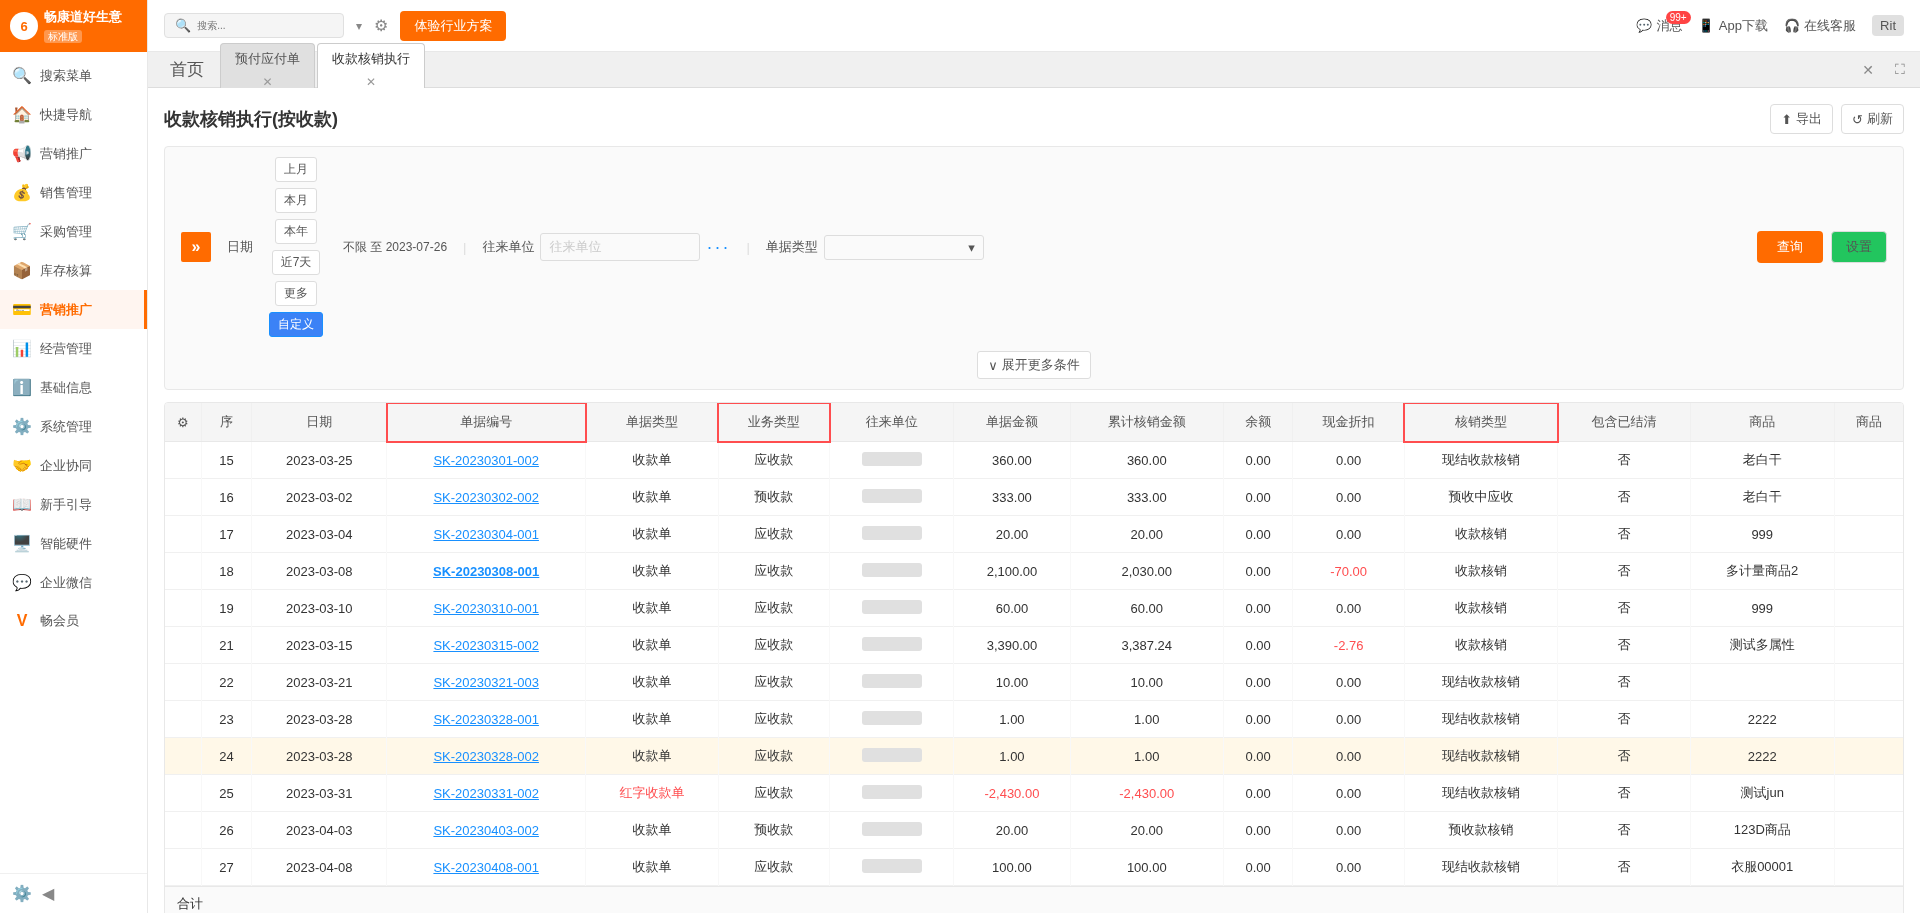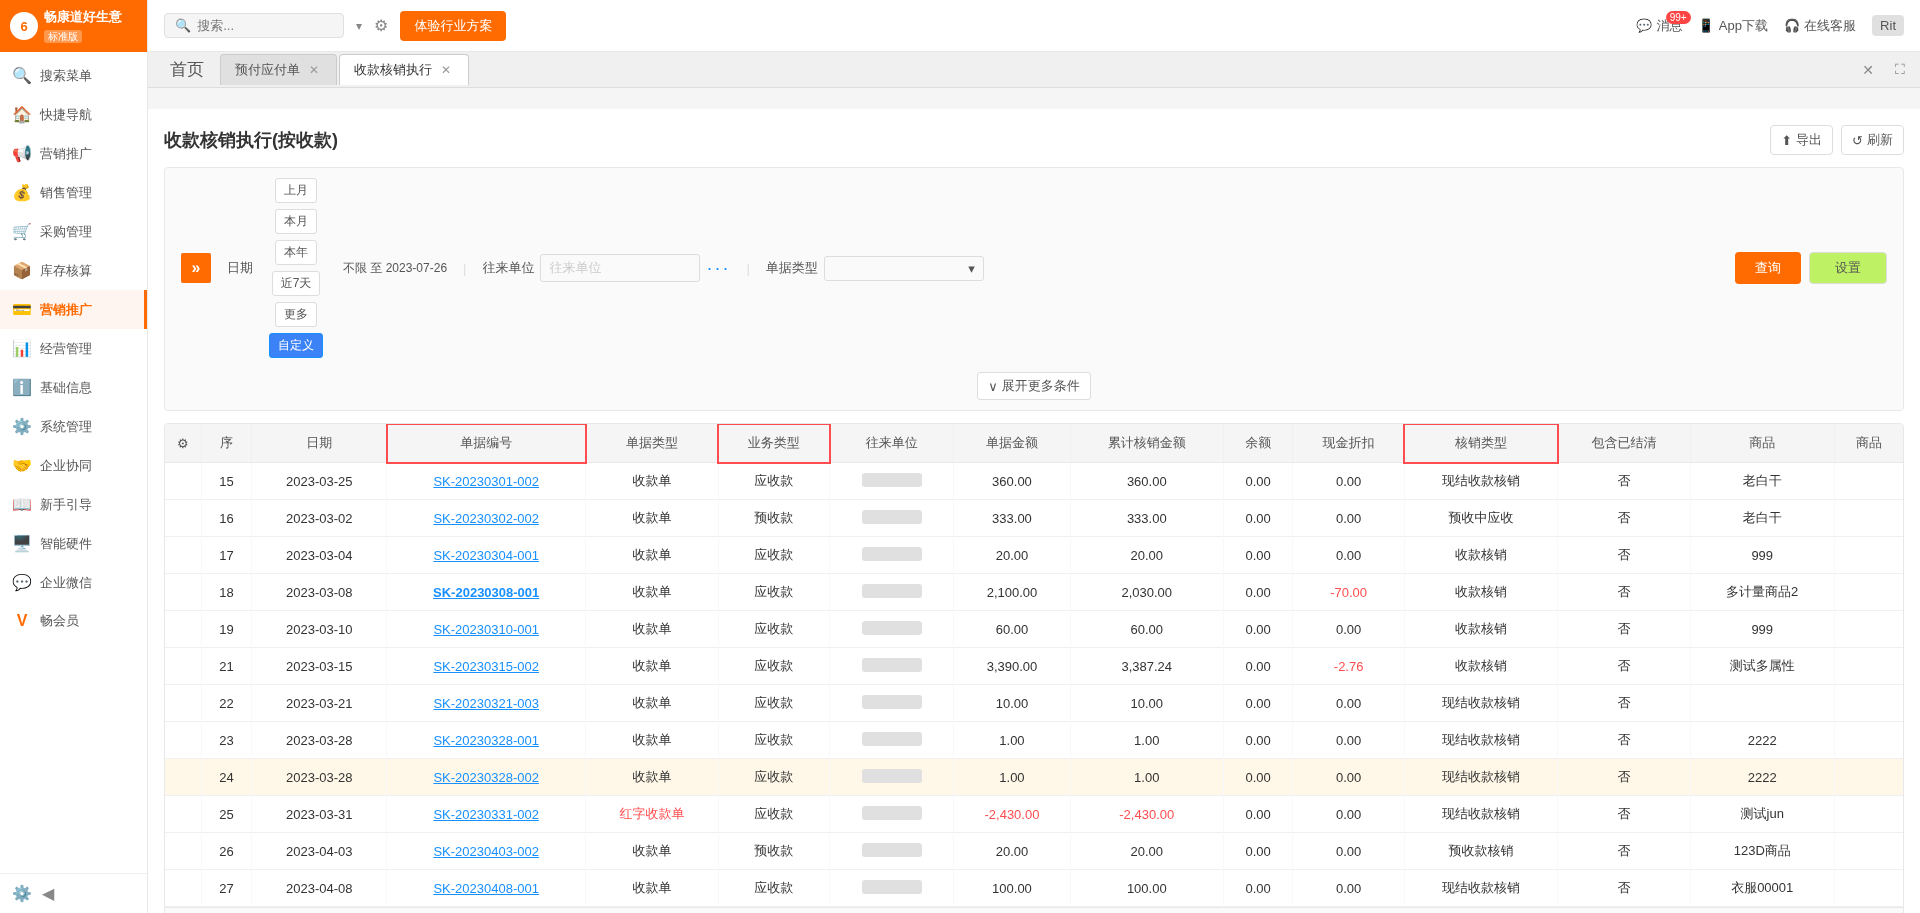--- a/index.html
+++ b/index.html
@@ -17,42 +17,42 @@
     .sidebar-bottom { padding: 10px 12px; display: flex; align-items: center; gap: 10px; border-top: 1px solid #f0f0f0; }
     .sidebar-bottom-icon { font-size: 16px; color: #888; cursor: pointer; }
     .sidebar-collapse { font-size: 16px; color: #888; cursor: pointer; }
 
     
     .main { flex: 1; display: flex; flex-direction: column; overflow: hidden; }
 
     
     .topbar { height: 52px; background: #fff; border-bottom: 1px solid #e8e8e8; display: flex; align-items: center; padding: 0 16px; gap: 12px; }
     .topbar-search { background: #f5f5f5; border: 1px solid #e0e0e0; border-radius: 4px; padding: 4px 10px; width: 180px; color: #999; font-size: 13px; display: flex; align-items: center; gap: 6px; }
-    .topbar-search input { border: none; background: transparent; outline: none; font-size: 13px; width: 100%; color: #333; }
+    .topbar-search input { border: none; background: transparent; outline: none; font-size: 10px; width: 100%; color: #333; }
     .topbar-arrow { color: #888; font-size: 12px; cursor: pointer; }
     .topbar-gear { font-size: 16px; color: #888; cursor: pointer; }
     .topbar-btn { background: #ff6b00; color: #fff; border: none; border-radius: 4px; padding: 6px 14px; cursor: pointer; font-size: 13px; }
     .topbar-right { margin-left: auto; display: flex; align-items: center; gap: 16px; }
     .topbar-notif { position: relative; display: flex; align-items: center; gap: 4px; color: #555; cursor: pointer; }
     .notif-badge { background: #ff4444; color: #fff; font-size: 10px; border-radius: 10px; padding: 1px 4px; position: absolute; top: -6px; right: -8px; }
     .topbar-app { display: flex; align-items: center; gap: 4px; color: #555; cursor: pointer; }
     .topbar-service { display: flex; align-items: center; gap: 4px; color: #555; cursor: pointer; }
     .topbar-user { background: #e0e0e0; border-radius: 4px; padding: 3px 8px; color: #555; cursor: pointer; }
 
     
     .tabs { display: flex; align-items: center; background: #f0f0f0; border-bottom: 1px solid #ddd; height: 36px; padding: 0 8px; gap: 2px; }
-    .tab { display: flex; align-items: center; gap: 6px; padding: 6px 14px; border-radius: 4px 4px 0 0; cursor: pointer; font-size: 13px; color: #555; background: #e0e0e0; border: 1px solid #ccc; border-bottom: none; }
+    .tab { display: flex; align-items: center; gap: 6px; padding: 6px 14px; border-radius: 4px 4px 0 0; cursor: pointer; font-size: 13px; color: #555; background: #e0e0e0; border: 1px solid #ccc; border-bottom: none; flex-direction: column; }
     .tab.active { background: #fff; color: #333; font-weight: 500; }
     .tab-home { font-size: 17px; color: #555; padding: 6px 14px; cursor: pointer; }
     .tab-close { font-size: 12px; color: #999; cursor: pointer; padding: 1px 3px; border-radius: 2px; }
     .tabs-right { margin-left: auto; display: flex; gap: 8px; }
     .tabs-right-btn { font-size: 14px; color: #888; cursor: pointer; width: 24px; height: 24px; display: flex; align-items: center; justify-content: center; border-radius: 3px; }
 
     
-    .page-content { flex: 1; overflow-y: auto; background: #fff; padding: 16px; margin-top: 21px; }
+    .page-content { flex: 1; overflow-y: auto; background: #fff; padding: 16px; }
 
     
     .page-header { display: flex; align-items: center; justify-content: space-between; margin-bottom: 12px; }
     .page-title { font-size: 18px; font-weight: bold; color: #333; }
     .page-actions { display: flex; gap: 8px; }
     .action-btn { display: flex; align-items: center; gap: 4px; padding: 5px 10px; border: 1px solid #ddd; border-radius: 4px; background: #fff; cursor: pointer; color: #555; font-size: 13px; }
 
     
     .filter-bar { background: #fafafa; border: 1px solid #e8e8e8; border-radius: 4px; padding: 10px 16px; margin-bottom: 12px; }
     .filter-row { display: flex; align-items: center; gap: 16px; flex-wrap: wrap; }
@@ -62,21 +62,21 @@
     .filter-date-btns { display: flex; gap: 6px; align-items: center; flex-direction: column; }
     .date-btn { padding: 3px 8px; border: 1px solid #ddd; border-radius: 3px; cursor: pointer; color: #555; font-size: 12px; background: #fff; }
     .date-btn.custom { background: #3b82f6; color: #fff; border-color: #1890ff; }
     .filter-date-range { color: #555; font-size: 12px; }
     .filter-separator { color: #ddd; }
     .filter-field { display: flex; align-items: center; gap: 6px; }
     .filter-input { border: 1px solid #ddd; border-radius: 3px; padding: 4px 8px; min-width: 160px; color: #999; font-size: 13px; }
     .filter-dots { color: #1890ff; font-size: 18px; cursor: pointer; letter-spacing: 2px; }
     .filter-select { border: 1px solid #ddd; border-radius: 3px; padding: 4px 8px; min-width: 160px; color: #555; font-size: 13px; display: flex; align-items: center; justify-content: space-between; cursor: pointer; }
     .filter-query-btn { background: #ff6b00; color: #fff; border: none; border-radius: 4px; padding: 6px 20px; cursor: pointer; font-size: 13px; }
-    .filter-setting-btn { background: #bef264; color: #555; border: 1px solid #ddd; border-radius: 4px; padding: 6px 25px; cursor: pointer; font-size: 13px; }
+    .filter-setting-btn { background: #22c55e; color: #555; border: 1px solid #ddd; border-radius: 4px; padding: 6px 14px; cursor: pointer; font-size: 13px; }
     .filter-expand-more { display: flex; align-items: center; gap: 4px; color: #555; font-size: 13px; cursor: pointer; background: #fff; border: 1px solid #ddd; border-radius: 3px; padding: 4px 10px; margin: 6px auto 0; width: fit-content; }
 
     
     .table-container { border: 1px solid #e8e8e8; border-radius: 4px; overflow: hidden; }
     table { width: 100%; border-collapse: collapse; font-size: 13px; }
     thead th { background: #f5f5f5; padding: 10px 8px; text-align: center; color: #555; font-weight: 500; border-bottom: 1px solid #e8e8e8; border-right: 1px solid #f0f0f0; white-space: nowrap; }
     thead th:last-child { border-right: none; }
     tbody tr { border-bottom: 1px solid #f0f0f0; }
     tbody tr.highlighted { background: #fff8e8; }
     tbody td { padding: 9px 8px; text-align: center; color: #333; border-right: 1px solid #f8f8f8; white-space: nowrap; }

